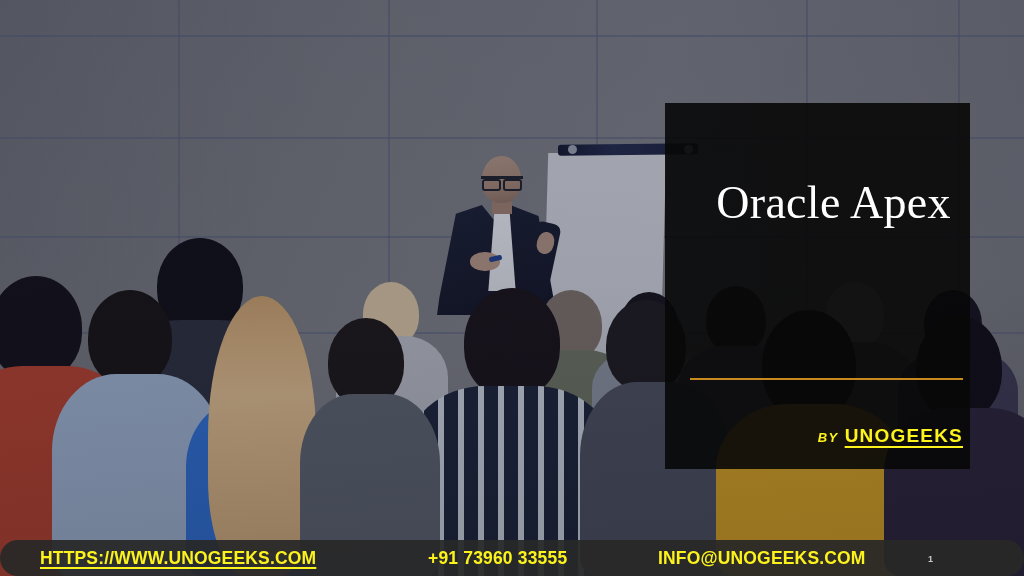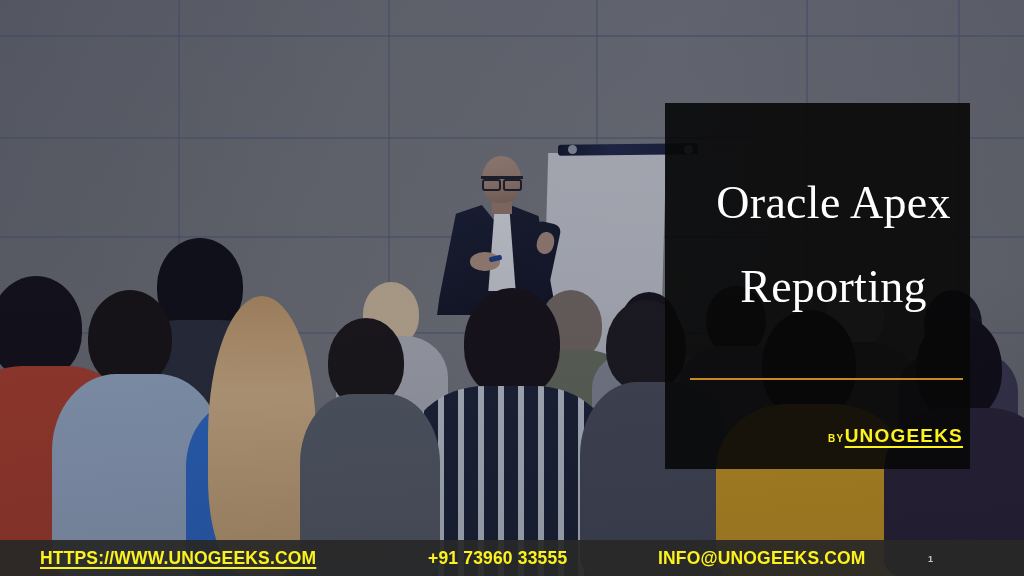--- a/index.html
+++ b/index.html
@@ -216,37 +216,40 @@
   }
 
   .byline {
     position: absolute;
     right: 7px; top: 322px;
     white-space: nowrap;
     color: #fdf31c;
     font-weight: bold;
   }
   .byline .by-word {
-    font-size: 10px;
+    font-size: 13px;
     letter-spacing: 1.4px;
+    margin-right: 6px;
+    font-style: italic;
   }
   .byline .brand {
     font-size: 19px;
     letter-spacing: 1.2px;
     text-decoration: underline;
     text-underline-offset: 4px;
     text-decoration-thickness: 2px;
   }
 
   
   .footer {
     position: absolute;
     left: 0; right: 0; bottom: 0;
     height: 36px;
     background: rgba(40,40,40,.93);
+    border-radius: 18px;
   }
   .footer-item {
     position: absolute;
     top: 7px;
     color: #fdf31c;
     font-size: 19px;
     font-weight: bold;
     letter-spacing: .2px;
     transform: scaleX(.92);
     transform-origin: left center;
@@ -360,21 +363,20 @@
       <div class="body" style="left:884px; top:408px; width:170px; height:168px; background:#2c2438;"></div>
     </div>
 
     <div class="photo-tint"></div>
   </div>
 
   <div class="title-panel">
 
     <div class="title-block">
       <div class="title-line">Oracle Apex</div>
-      <div class="title-line">Reporting</div>
     </div>
 
     <div class="divider"></div>
 
 
     <div class="byline">
       <span class="by-word">BY</span><span class="brand">UNOGEEKS</span>
     </div>
   </div>
 

